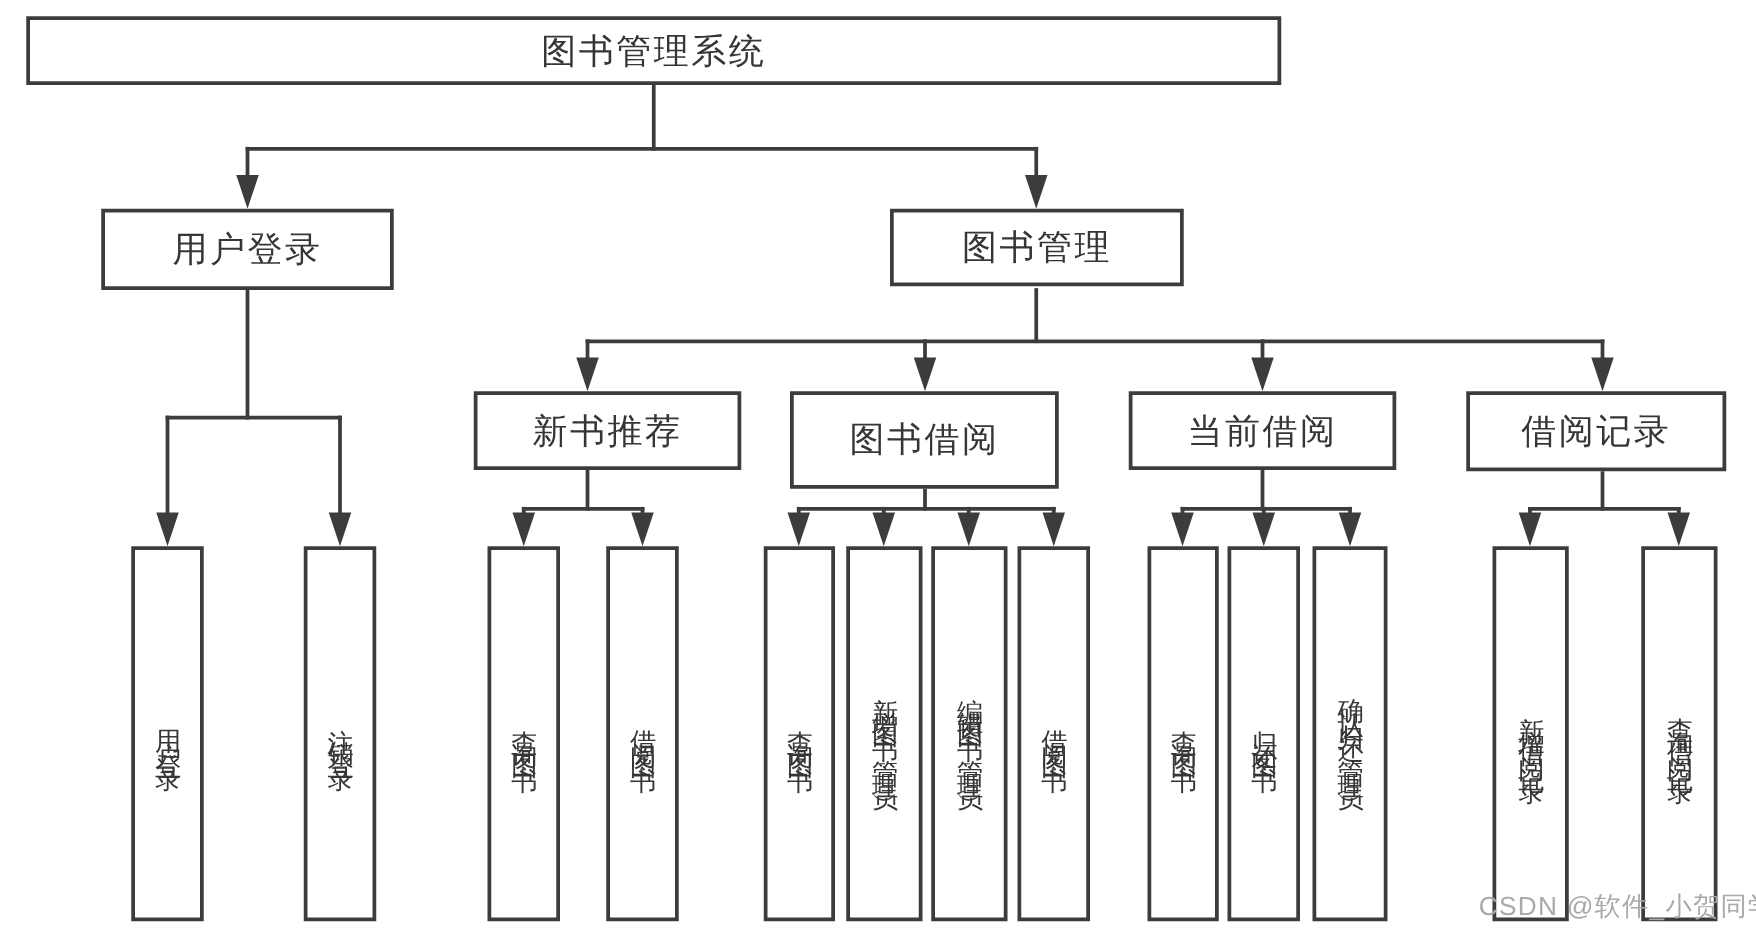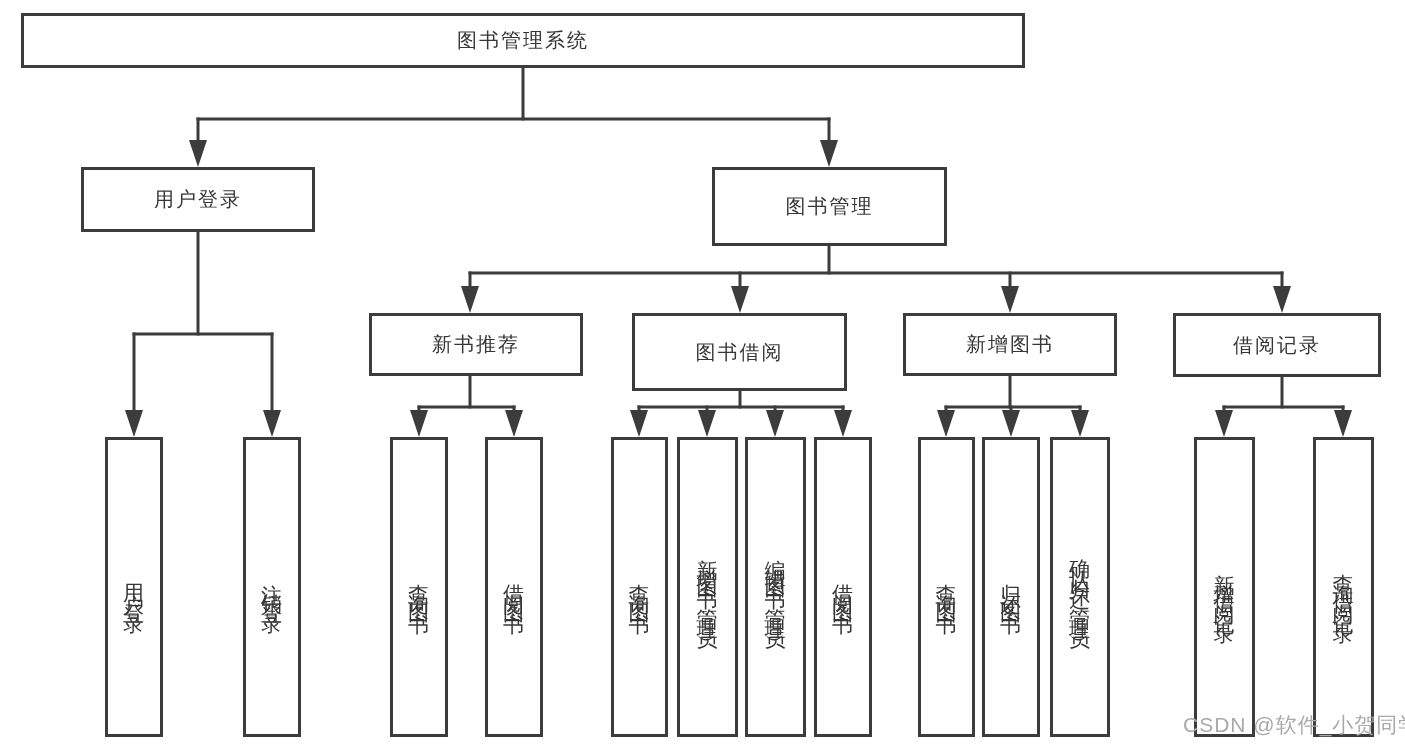--- a/index.html
+++ b/index.html
@@ -23,21 +23,21 @@
     position:absolute;
     box-sizing:border-box;
     border:3px solid var(--line);
     background:#fff;
     display:flex;
     align-items:center;
     justify-content:center;
     color:var(--text);
   }
   .hlabel{
-    font-size:20px;
+    font-size:28px;
     letter-spacing:2px;
     white-space:nowrap;
   }
   .vlabel{
     writing-mode:vertical-rl;
     text-orientation:mixed;
     font-size:21px;
     letter-spacing:10px;
     line-height:1;
     white-space:nowrap;
@@ -133,32 +133,32 @@
     </g>
   </svg>
 
   <div class="box" style="left:21px;top:13px;width:1004px;height:55px">
     <span class="hlabel">图书管理系统</span>
   </div>
 
   <div class="box" style="left:81px;top:167px;width:234px;height:65px">
     <span class="hlabel">用户登录</span>
   </div>
-  <div class="box" style="left:712px;top:167px;width:235px;height:79px">
+  <div class="box" style="left:712px;top:167px;width:235px;height:62px">
     <span class="hlabel">图书管理</span>
   </div>
 
-  <div class="box" style="left:369px;top:313px;width:214px;height:63px">
+  <div class="box" style="left:379px;top:313px;width:214px;height:63px">
     <span class="hlabel">新书推荐</span>
   </div>
   <div class="box" style="left:632px;top:313px;width:215px;height:78px">
     <span class="hlabel">图书借阅</span>
   </div>
   <div class="box" style="left:903px;top:313px;width:214px;height:63px">
-    <span class="hlabel">新增图书</span>
+    <span class="hlabel">当前借阅</span>
   </div>
   <div class="box" style="left:1173px;top:313px;width:208px;height:64px">
     <span class="hlabel">借阅记录</span>
   </div>
 
   <div class="box" style="left:105px;top:437px;width:58px;height:300px">
     <span class="vlabel">用户登录</span>
   </div>
   <div class="box" style="left:243px;top:437px;width:58px;height:300px">
     <span class="vlabel">注销登录</span>

